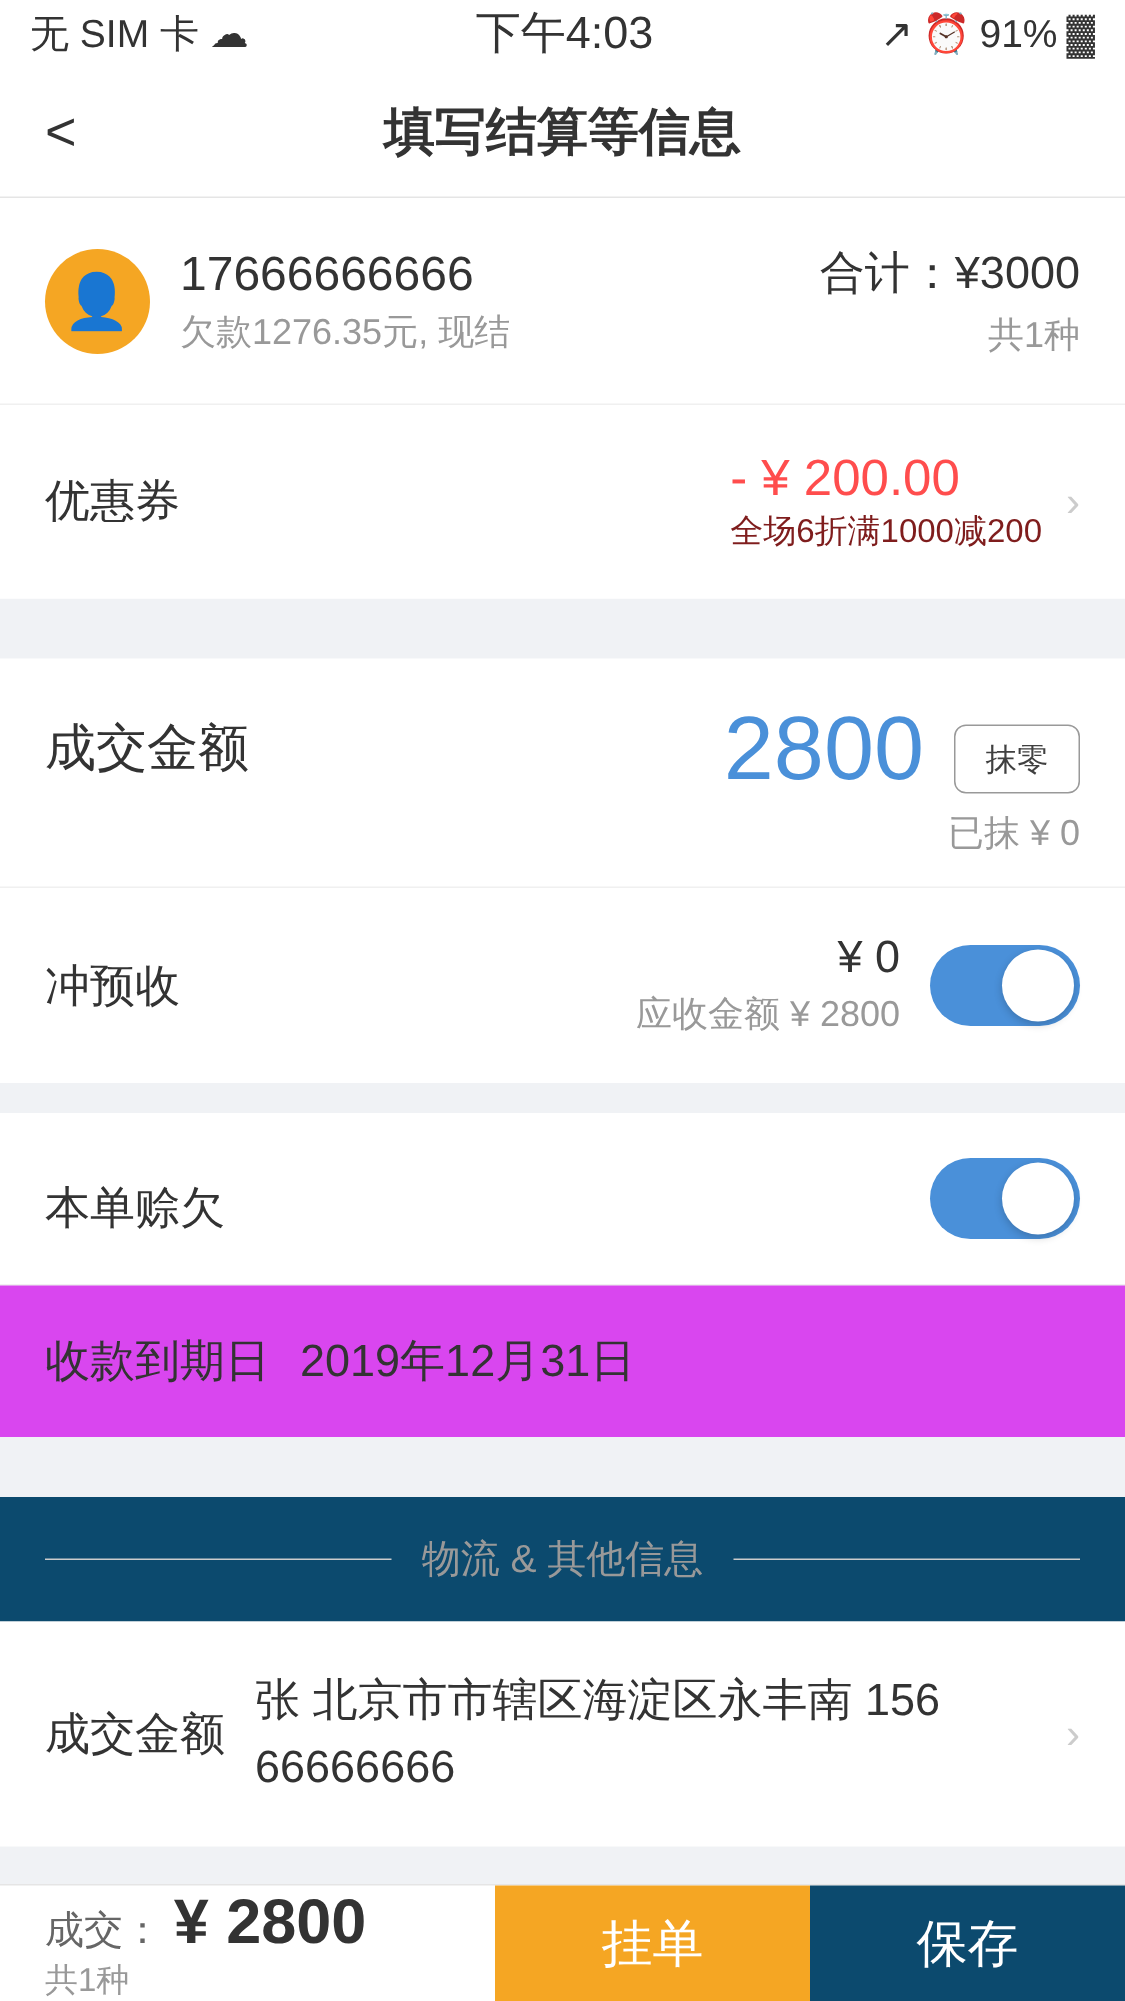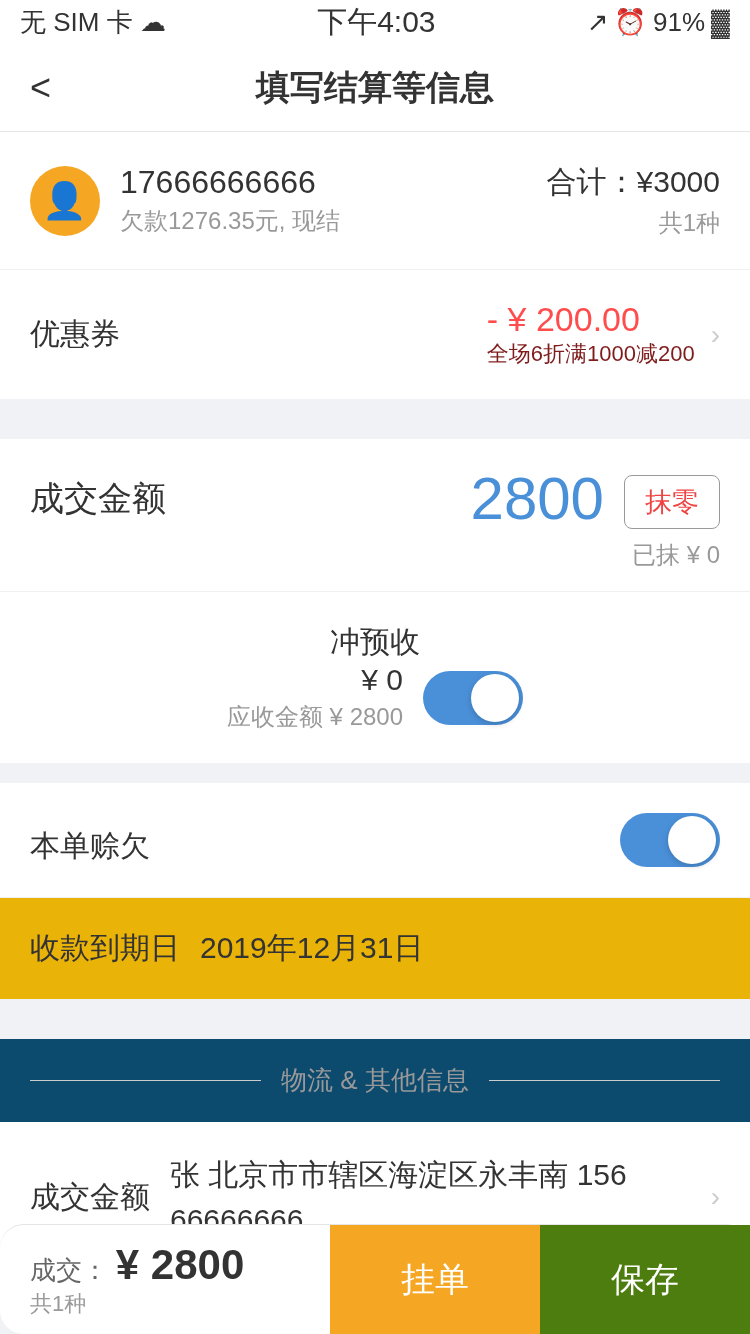--- a/index.html
+++ b/index.html
@@ -111,40 +111,39 @@
       align-items: center;
       justify-content: space-between;
     }
     .amount-label { font-size: 34px; color: #333; }
     .amount-value-container { display: flex; align-items: flex-end; gap: 20px; }
     .amount-number { font-size: 60px; color: #4a90d9; font-weight: 500; line-height: 1; }
     .round-btn {
       border: 1px solid #999;
       border-radius: 8px;
       padding: 8px 20px;
-      font-size: 27px;
-      color: #ef4444;
+      font-size: 21px;
+      color: #404040;
       background: #fff;
       cursor: pointer;
     }
     .amount-sub {
       padding: 0 30px 20px 30px;
       font-size: 24px;
       color: #999;
       text-align: right;
     }
 
     
     .prepay-row {
       padding: 30px;
       display: flex;
       align-items: center;
       justify-content: space-between;
       border-top: 1px solid #f0f0f0;
-      flex-direction: column;
     }
     .prepay-label { font-size: 30px; color: #333; }
     .prepay-right { display: flex; align-items: center; gap: 20px; }
     .prepay-amounts { text-align: right; }
     .prepay-value { font-size: 30px; color: #333; }
     .prepay-sub { font-size: 24px; color: #999; margin-top: 4px; }
 
     
     .toggle {
       width: 100px;
@@ -172,21 +171,21 @@
       padding: 30px;
       display: flex;
       align-items: flex-end;
       justify-content: space-between;
       margin-bottom: 0;
     }
     .credit-label { font-size: 30px; color: #333; }
 
     
     .duedate-row {
-      background: #eab308;
+      background: #d946ef;
       padding: 30px;
       display: flex;
       align-items: center;
       gap: 20px;
       border-top: 1px solid #f0f0f0;
     }
     .duedate-label { font-size: 30px; color: #333; }
     .duedate-value { font-size: 30px; color: #333; }
 
     
@@ -222,26 +221,25 @@
       background: #f0f2f5;
       height: 220px;
     }
 
     
     .bottom-bar {
       position: fixed;
       bottom: 0;
       left: 0;
       width: 750px;
-      height: 110px;
+      height: 78px;
       background: #fff;
       display: flex;
       align-items: center;
       border-top: 1px solid #e5e5e5;
-      border-radius: 24px;
     }
     .bottom-summary {
       flex: 1;
       padding: 0 30px;
     }
     .bottom-summary .summary-label { font-size: 26px; color: #666; }
     .bottom-summary .summary-price { font-size: 42px; font-weight: 600; color: #333; }
     .bottom-summary .summary-count { font-size: 22px; color: #999; }
     .bottom-actions { display: flex; height: 100%; }
     .btn-hold {
@@ -252,21 +250,21 @@
       align-items: center;
       justify-content: center;
       font-size: 34px;
       color: #fff;
       font-weight: 500;
       cursor: pointer;
     }
     .btn-save {
       width: 210px;
       height: 100%;
-      background: #4d7c0f;
+      background: #0c4a6e;
       display: flex;
       align-items: center;
       justify-content: center;
       font-size: 34px;
       color: #fff;
       font-weight: 500;
       cursor: pointer;
     }
   </style>
 </head>

